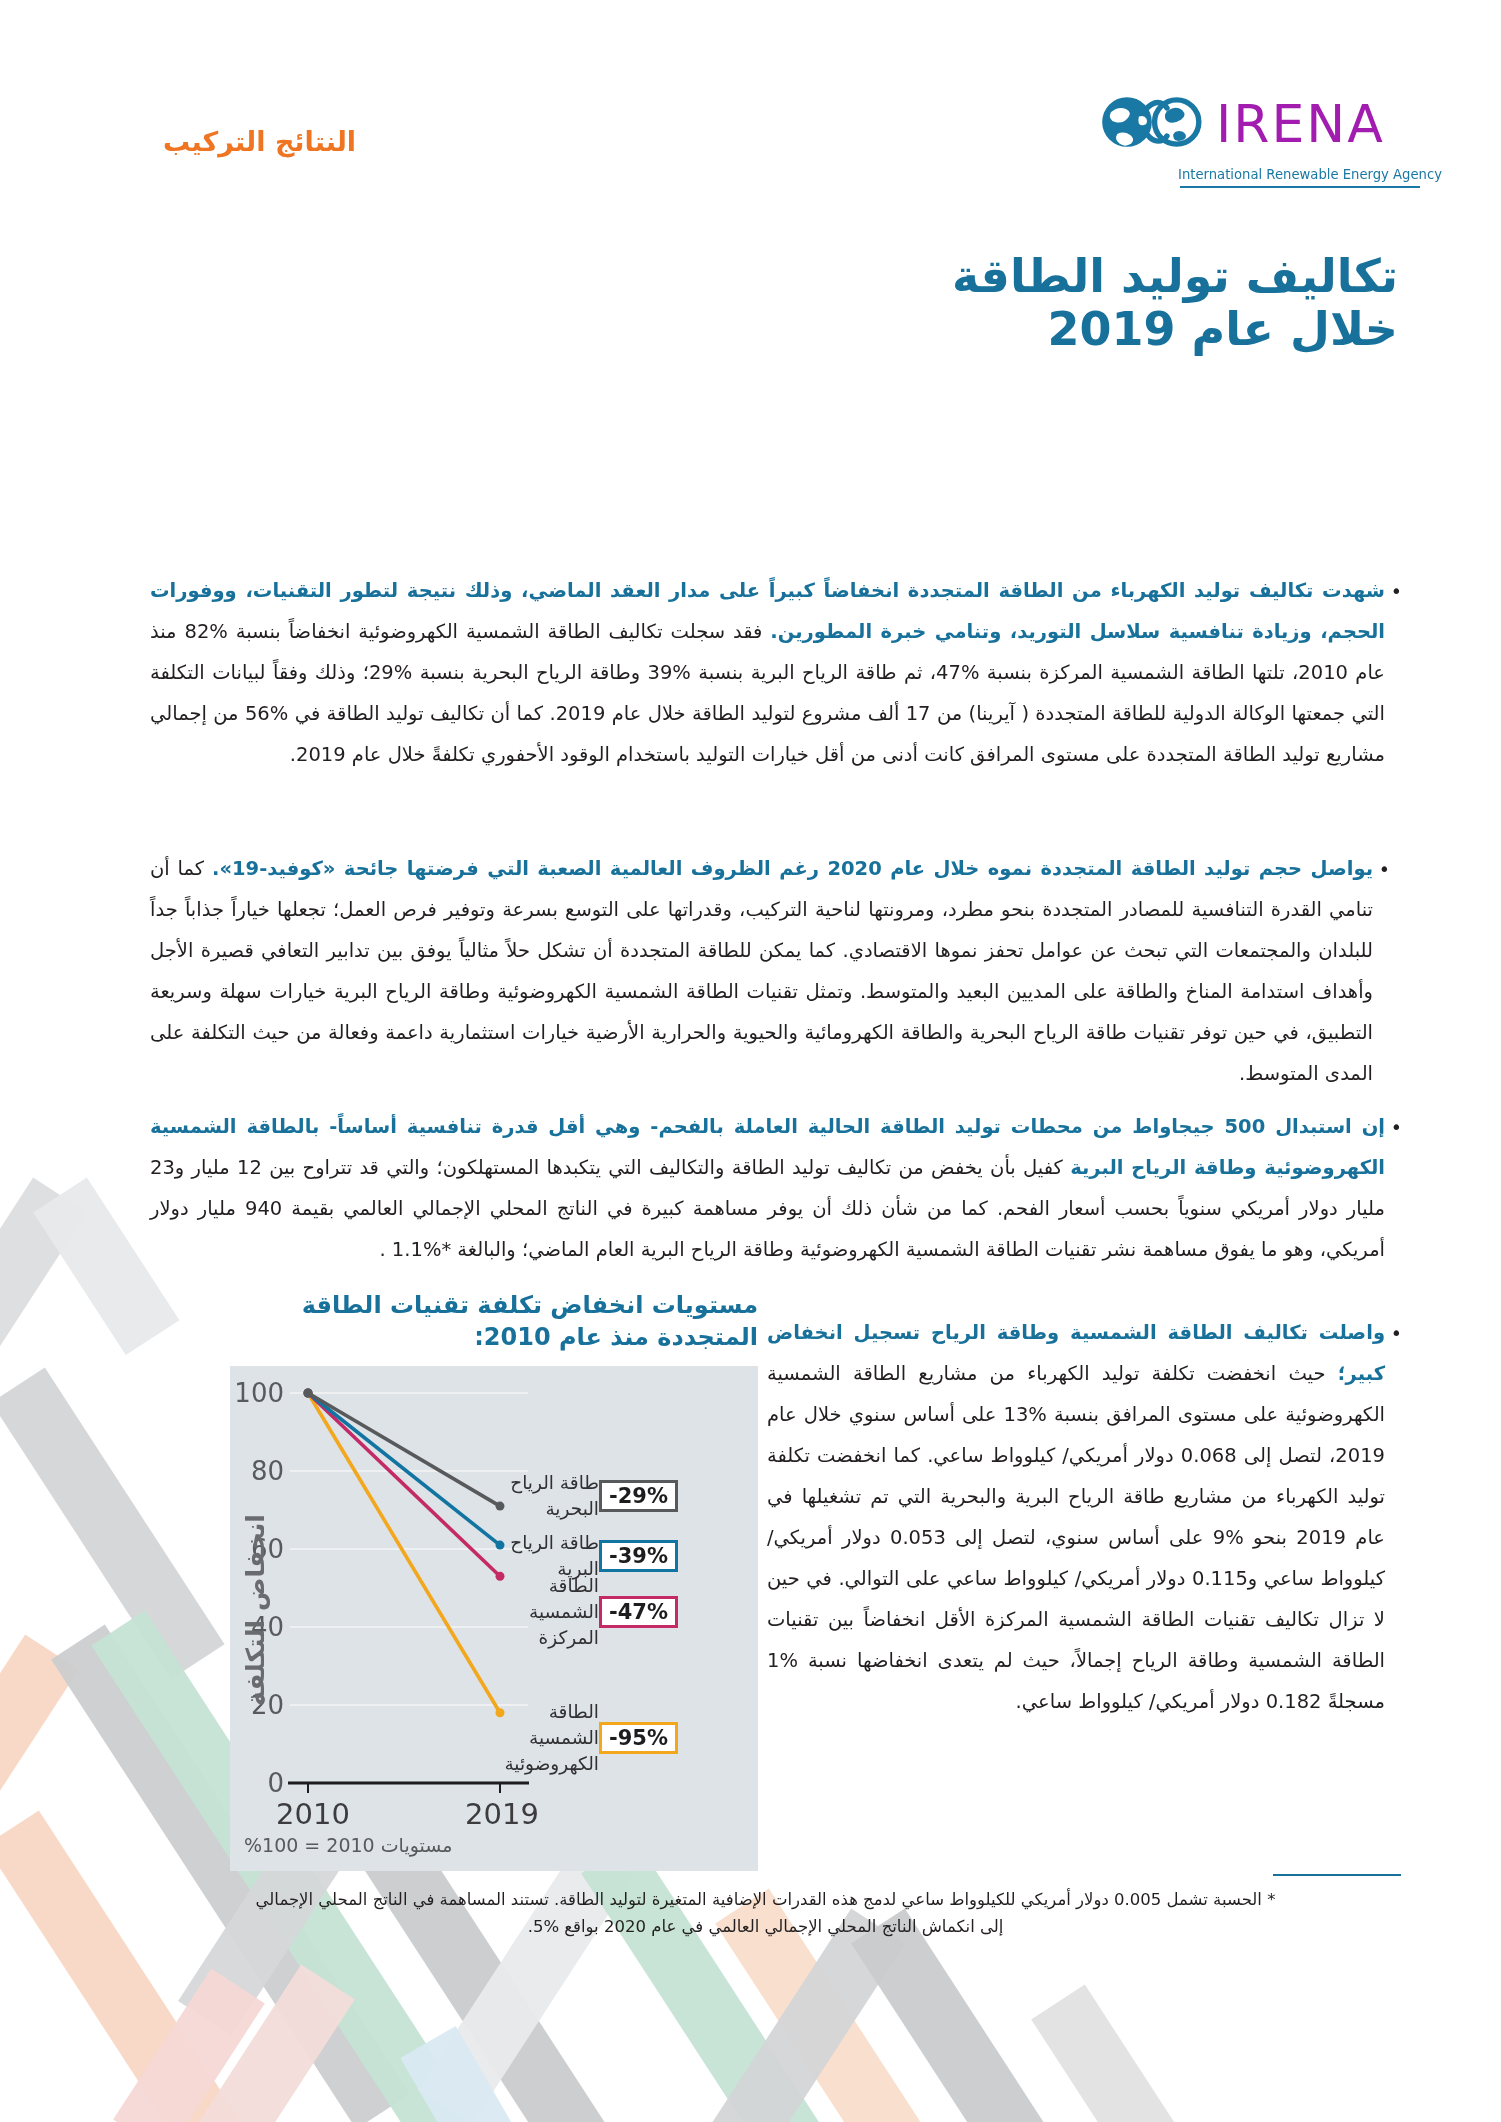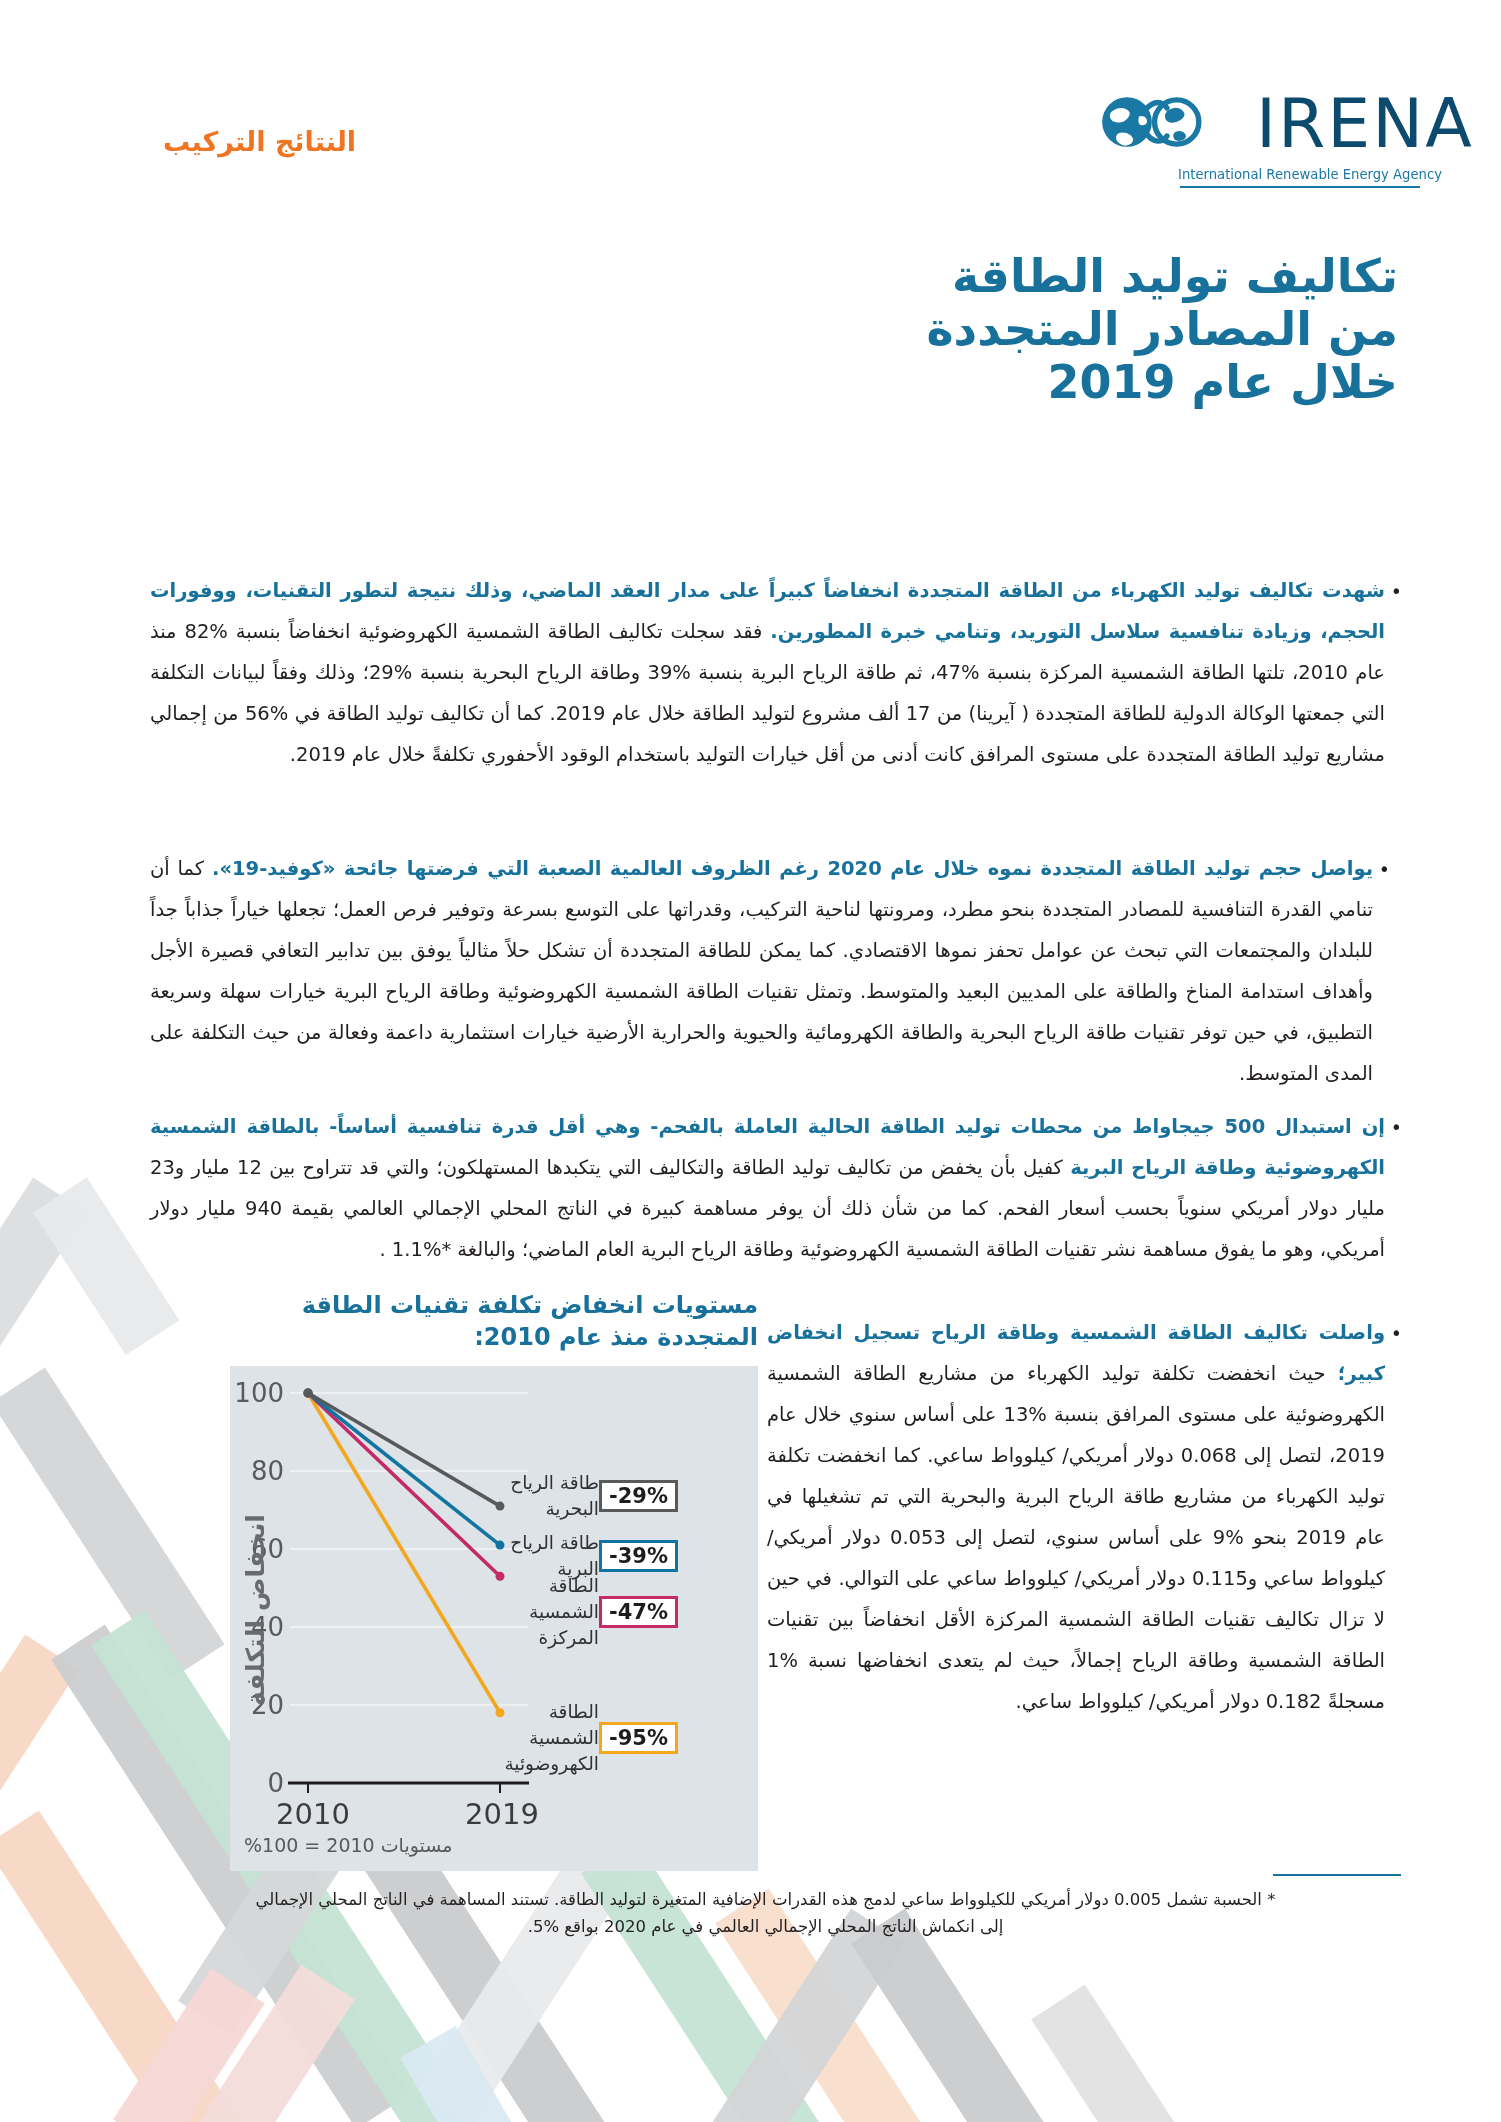--- a/index.html
+++ b/index.html
@@ -7,21 +7,21 @@
     position:relative;width:1501px;height:2122px;background:#ffffff;overflow:hidden;
     font-family:"DejaVu Sans",sans-serif;color:#231f20;
   }
   
   #decor{position:absolute;inset:0;z-index:0;}
   .band{position:absolute;width:64px;transform-origin:top center;opacity:.95;}
   
   .kicker{position:absolute;left:163px;top:126px;font-size:27px;font-weight:bold;color:#ef7522;direction:rtl;z-index:2;}
   .logo{position:absolute;left:1100px;top:84px;width:330px;z-index:2;}
   .logo-row{display:flex;align-items:center;gap:8px;}
-  .logo-word{font-size:68px;color:#0c4a6e;letter-spacing:2px;line-height:1;margin-left:40px;}
+  .logo-word{font-size:52px;color:#a21caf;letter-spacing:2px;line-height:1;}
   .logo-tagline{margin-top:3px;padding-left:78px;font-size:13.2px;color:#1a78a4;white-space:nowrap;}
   .logo-rule{margin-top:4px;margin-left:80px;width:240px;height:2px;background:#1a78a4;}
   
   .doc-title{position:absolute;right:103px;top:250px;z-index:2;direction:rtl;text-align:right;
     color:#17719b;font-weight:bold;font-size:46px;line-height:53px;}
   
   .bullet{position:absolute;z-index:2;direction:rtl;text-align:justify;
     font-size:19.5px;line-height:41px;color:#231f20;}
   .bullet::before{content:"•";position:absolute;right:-17px;top:1px;font-size:19px;color:#231f20;}
   .lead{color:#17719b;font-weight:bold;}
@@ -94,21 +94,20 @@
         </svg>
       </span>
       <span class="logo-word">IRENA</span>
     </div>
     <div class="logo-tagline">International Renewable Energy Agency</div>
     <div class="logo-rule"></div>
   </div>
 
   <div class="doc-title">
     <div>تكاليف توليد الطاقة</div>
-    <div>من المصادر المتجددة</div>
     <div>خلال عام 2019</div>
   </div>
 
   <p class="bullet" id="bullet-1"><span class="lead">شهدت تكاليف توليد الكهرباء من الطاقة المتجددة انخفاضاً كبيراً على مدار العقد الماضي، وذلك نتيجة لتطور التقنيات، ووفورات الحجم، وزيادة تنافسية سلاسل التوريد، وتنامي خبرة المطورين.</span><span>  فقد سجلت تكاليف الطاقة الشمسية الكهروضوئية انخفاضاً بنسبة %82 منذ عام 2010، تلتها الطاقة الشمسية المركزة بنسبة %47، ثم طاقة الرياح البرية بنسبة %39 وطاقة الرياح البحرية بنسبة %29؛ وذلك وفقاً لبيانات التكلفة التي جمعتها الوكالة الدولية للطاقة المتجددة ( آيرينا) من 17 ألف مشروع لتوليد الطاقة خلال عام 2019. كما أن تكاليف توليد الطاقة في %56 من إجمالي مشاريع توليد الطاقة المتجددة على مستوى المرافق كانت أدنى من أقل خيارات التوليد باستخدام الوقود الأحفوري تكلفةً خلال عام 2019.</span></p>
 
   <p class="bullet" id="bullet-2"><span class="lead">يواصل حجم توليد الطاقة المتجددة نموه خلال عام 2020 رغم الظروف العالمية الصعبة التي فرضتها جائحة «كوفيد-19».</span><span> كما أن تنامي القدرة التنافسية للمصادر المتجددة بنحو مطرد، ومرونتها لناحية التركيب، وقدراتها على التوسع بسرعة وتوفير فرص العمل؛ تجعلها خياراً جذاباً جداً للبلدان والمجتمعات التي تبحث عن عوامل تحفز نموها الاقتصادي. كما يمكن للطاقة المتجددة أن تشكل حلاً مثالياً يوفق بين تدابير التعافي قصيرة الأجل وأهداف استدامة المناخ والطاقة على المديين البعيد والمتوسط. وتمثل تقنيات الطاقة الشمسية الكهروضوئية وطاقة الرياح البرية خيارات سهلة وسريعة التطبيق، في حين توفر تقنيات طاقة الرياح البحرية والطاقة الكهرومائية والحيوية والحرارية الأرضية خيارات استثمارية داعمة وفعالة من حيث التكلفة على المدى المتوسط.</span></p>
 
   <p class="bullet" id="bullet-3"><span class="lead">إن استبدال 500 جيجاواط من محطات توليد الطاقة الحالية العاملة بالفحم- وهي أقل قدرة تنافسية أساساً- بالطاقة الشمسية الكهروضوئية وطاقة الرياح البرية</span><span> كفيل بأن يخفض من تكاليف توليد الطاقة والتكاليف التي يتكبدها المستهلكون؛ والتي قد تتراوح بين 12 مليار و23 مليار دولار أمريكي سنوياً بحسب أسعار الفحم. كما من شأن ذلك أن يوفر مساهمة كبيرة في الناتج المحلي الإجمالي العالمي بقيمة 940 مليار دولار أمريكي، وهو ما يفوق مساهمة نشر تقنيات الطاقة الشمسية الكهروضوئية وطاقة الرياح البرية العام الماضي؛ والبالغة *%1.1 .</span></p>
 
   <p class="bullet" id="bullet-4"><span class="lead">واصلت تكاليف الطاقة الشمسية وطاقة الرياح تسجيل انخفاض كبير؛</span><span> حيث انخفضت تكلفة توليد الكهرباء من مشاريع الطاقة الشمسية الكهروضوئية على مستوى المرافق بنسبة %13 على أساس سنوي خلال عام 2019، لتصل إلى  0.068 دولار أمريكي/ كيلوواط ساعي. كما انخفضت تكلفة توليد الكهرباء من مشاريع طاقة الرياح البرية والبحرية التي تم تشغيلها في عام 2019 بنحو %9 على أساس سنوي، لتصل إلى 0.053 دولار أمريكي/ كيلوواط ساعي و0.115 دولار أمريكي/ كيلوواط ساعي على التوالي. في حين لا تزال تكاليف تقنيات الطاقة الشمسية المركزة الأقل انخفاضاً بين تقنيات الطاقة الشمسية وطاقة الرياح إجمالاً، حيث لم يتعدى انخفاضها نسبة %1 مسجلةً  0.182 دولار أمريكي/ كيلوواط ساعي.</span></p>

